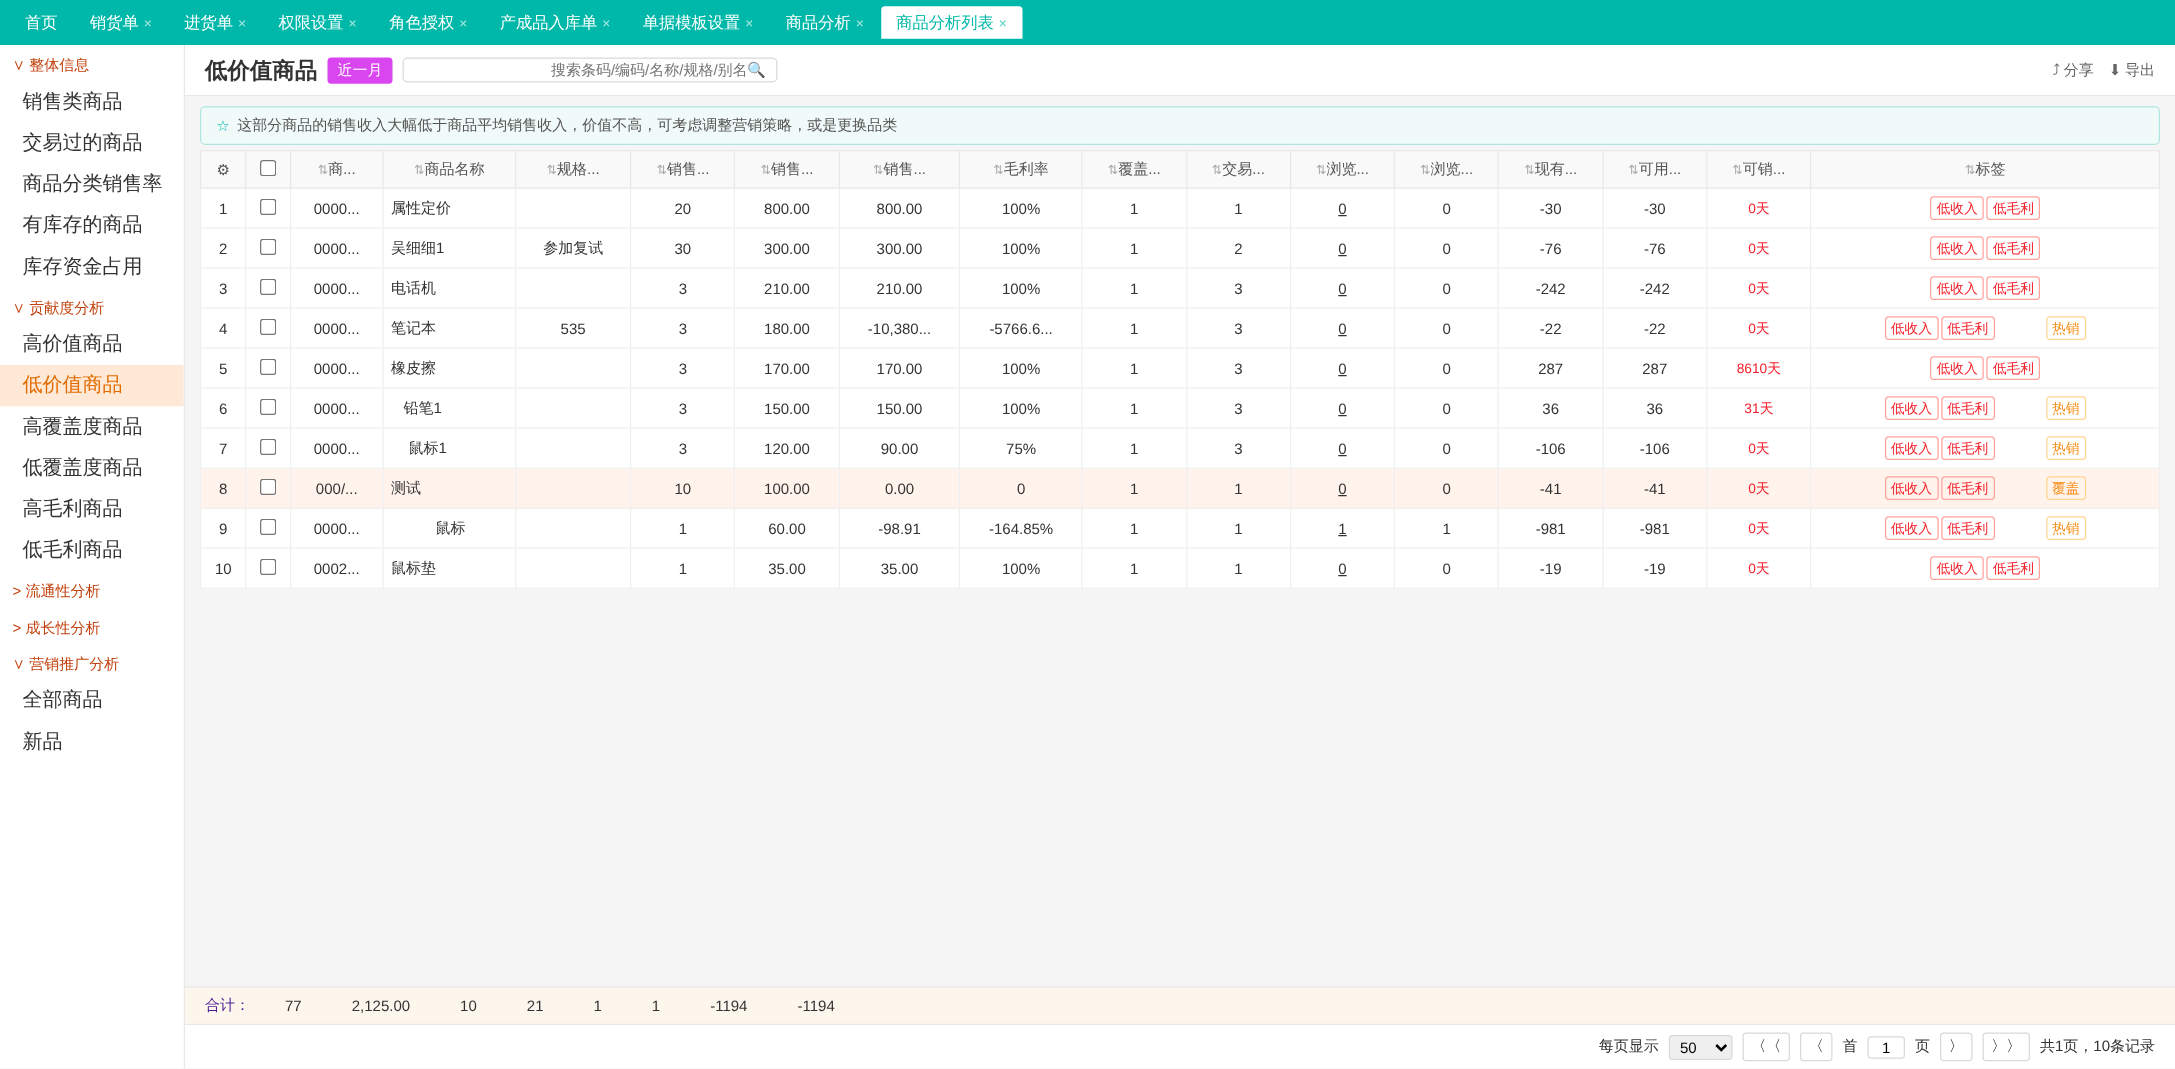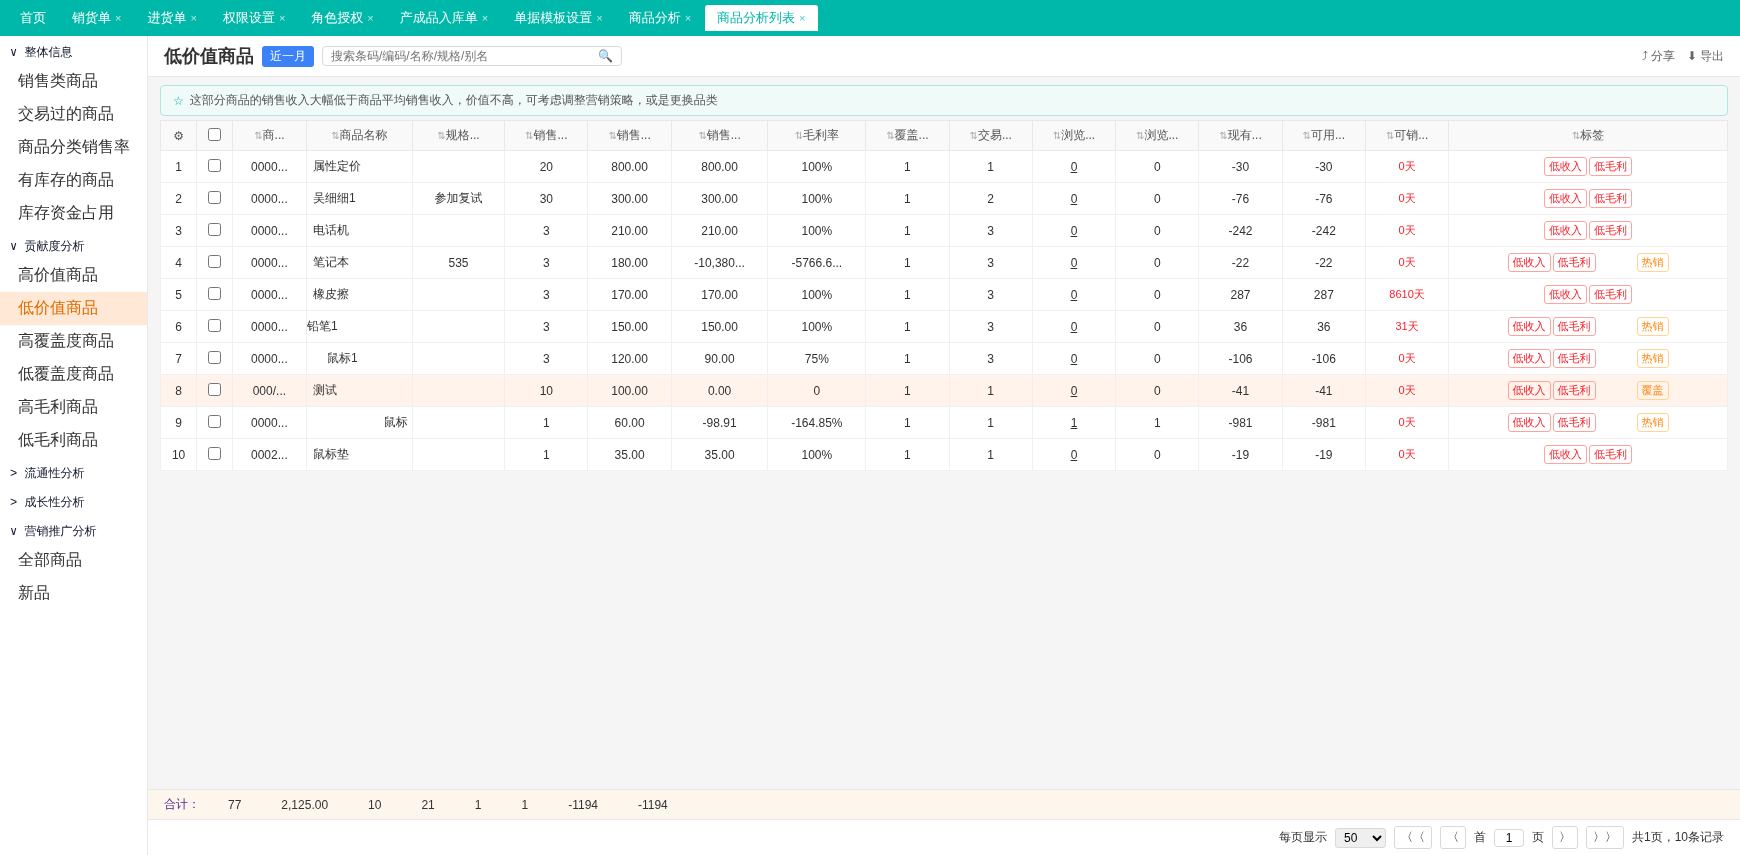--- a/index.html
+++ b/index.html
@@ -31,26 +31,25 @@
     
     .sidebar {
       width: 148px;
       background: #fff;
       border-right: 1px solid #e8e8e8;
       overflow-y: auto;
       flex-shrink: 0;
     }
     .sidebar-section-title {
       padding: 8px 10px 4px;
-      color: #0f172a;
+      color: #c2410c;
       font-size: 12px;
       display: flex;
       align-items: center;
       gap: 4px;
-      font-family: Liberation Mono, monospace;
     }
     .sidebar-item {
       padding: 6px 10px 6px 18px;
       cursor: pointer;
       color: #333;
       font-size: 16px;
       white-space: nowrap;
     }
     .sidebar-item.active { background: #ffe8d6; color: #e06c00; }
 
@@ -71,21 +70,21 @@
       align-items: center;
       gap: 8px;
       border-bottom: 1px solid #e8e8e8;
     }
     .page-title {
       font-size: 18px;
       font-weight: bold;
       color: #333;
     }
     .filter-btn {
-      background: #3b82f6;
+      background: #d946ef;
       color: #fff;
       border: none;
       border-radius: 3px;
       padding: 2px 8px;
       font-size: 12px;
       cursor: pointer;
     }
     .search-box {
       display: flex;
       align-items: center;
@@ -94,20 +93,21 @@
       padding: 2px 8px;
       flex: 1;
       max-width: 300px;
     }
     .search-box input {
       border: none;
       outline: none;
       font-size: 12px;
       width: 100%;
       background: transparent;
+      text-align: right;
     }
     .header-actions {
       margin-left: auto;
       display: flex;
       gap: 12px;
     }
     .header-action-btn {
       color: #666;
       cursor: pointer;
       font-size: 12px;
@@ -414,21 +414,21 @@
               <td>0</td>
               <td>287</td>
               <td>287</td>
               <td><span class="day-tag">8610天</span></td>
               <td><span class="tag tag-red">低收入</span><span class="tag tag-red">低毛利</span></td>
             </tr>
             <tr>
               <td>6</td>
               <td><input type="checkbox" style=""></td>
               <td>0000...</td>
-              <td style="text-align:left;padding-left:0;">铅笔1</td>
+              <td style="text-align:left;padding-left:16px;">铅笔1</td>
               <td></td>
               <td>3</td>
               <td>150.00</td>
               <td>150.00</td>
               <td>100%</td>
               <td>1</td>
               <td>3</td>
               <td><span class="underline-link">0</span></td>
               <td>0</td>
               <td>36</td>
@@ -471,21 +471,21 @@
               <td>0</td>
               <td>-41</td>
               <td>-41</td>
               <td><span class="day-tag">0天</span></td>
               <td><span class="tag tag-red">低收入</span><span class="tag tag-red">低毛利</span><span class="tag tag-orange">覆盖</span></td>
             </tr>
             <tr>
               <td>9</td>
               <td><input type="checkbox" style=""></td>
               <td>0000...</td>
-              <td style="text-align:right;padding-left:6px;">鼠标</td>
+              <td style="text-align:center;padding-left:6px;">鼠标</td>
               <td></td>
               <td>1</td>
               <td>60.00</td>
               <td>-98.91</td>
               <td>-164.85%</td>
               <td>1</td>
               <td>1</td>
               <td><span class="underline-link">1</span></td>
               <td>1</td>
               <td>-981</td>

